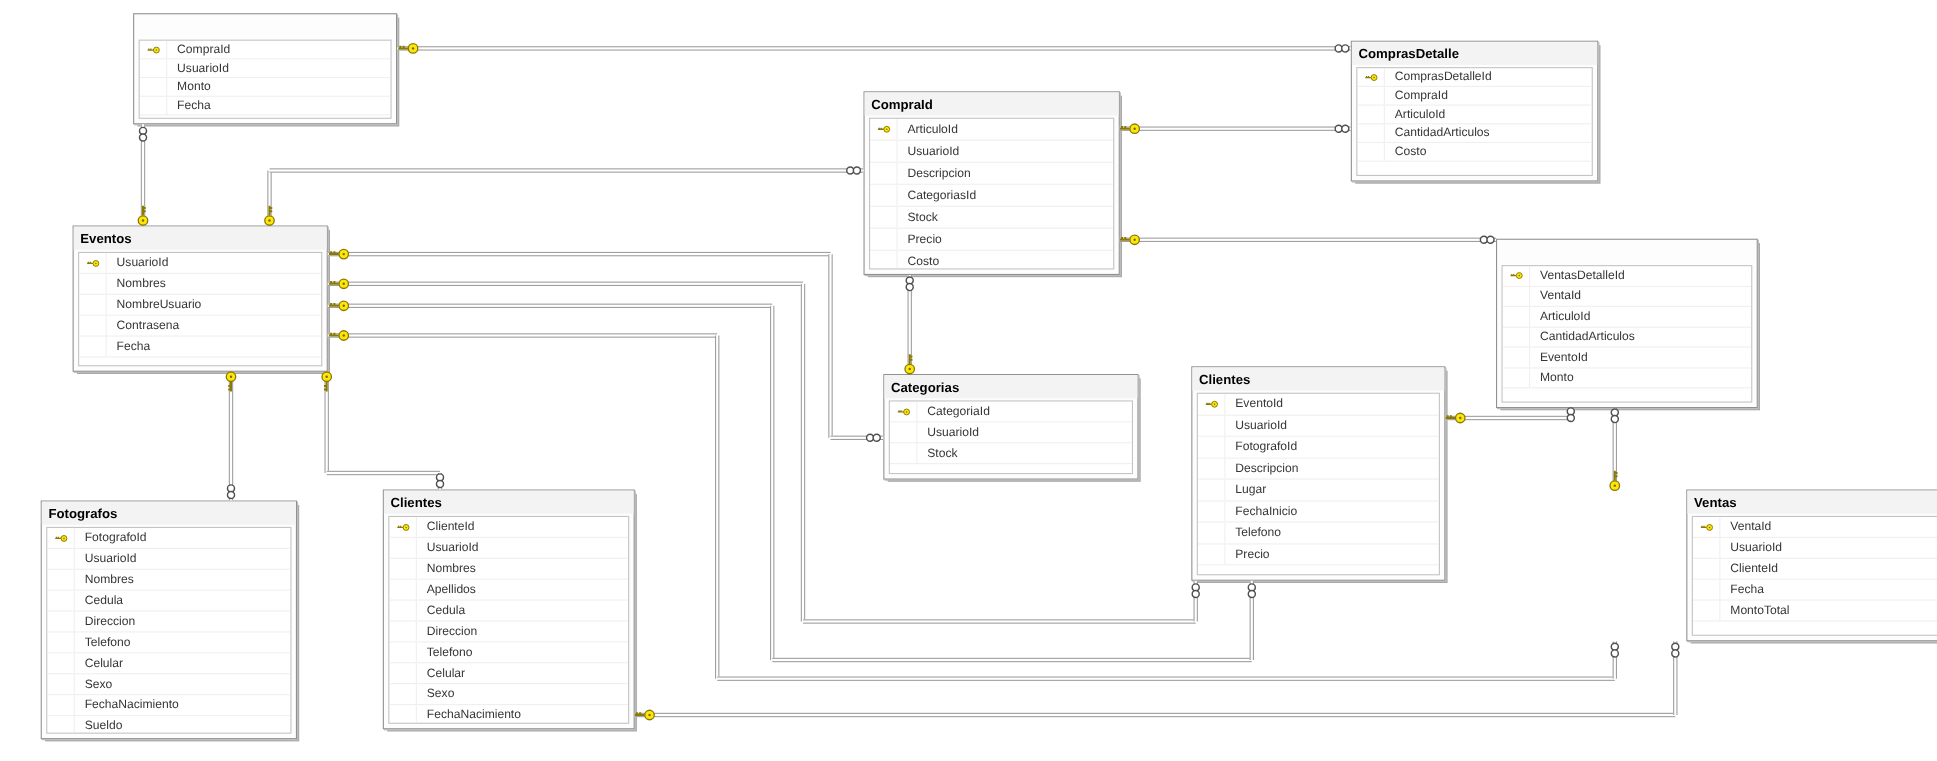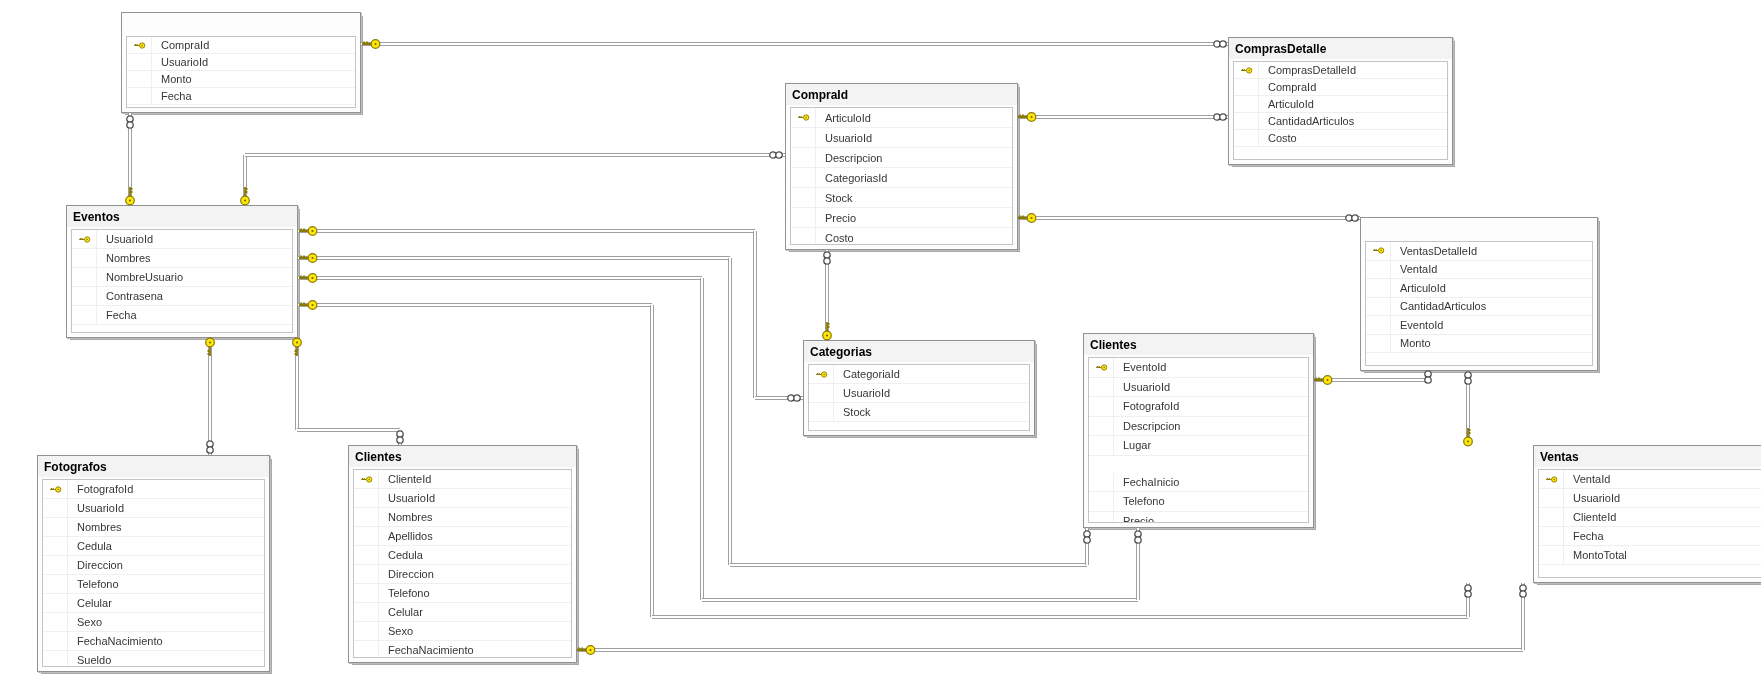--- a/index.html
+++ b/index.html
@@ -300,21 +300,21 @@
           <span class="cl">FotografoId</span>
         </div>
         <div class="colrow" style="height: 19.5px;">
           <span class="kc"></span>
           <span class="cl">Descripcion</span>
         </div>
         <div class="colrow" style="height: 19.5px;">
           <span class="kc"></span>
           <span class="cl">Lugar</span>
         </div>
-        <div class="colrow" style="height: 19.5px; margin-top: 17px;">
+        <div class="colrow" style="height: 19.5px;">
           <span class="kc"></span>
           <span class="cl">FechaInicio</span>
         </div>
         <div class="colrow" style="height: 19.5px;">
           <span class="kc"></span>
           <span class="cl">Telefono</span>
         </div>
         <div class="colrow" style="height: 19.5px;">
           <span class="kc"></span>
           <span class="cl">Precio</span>

